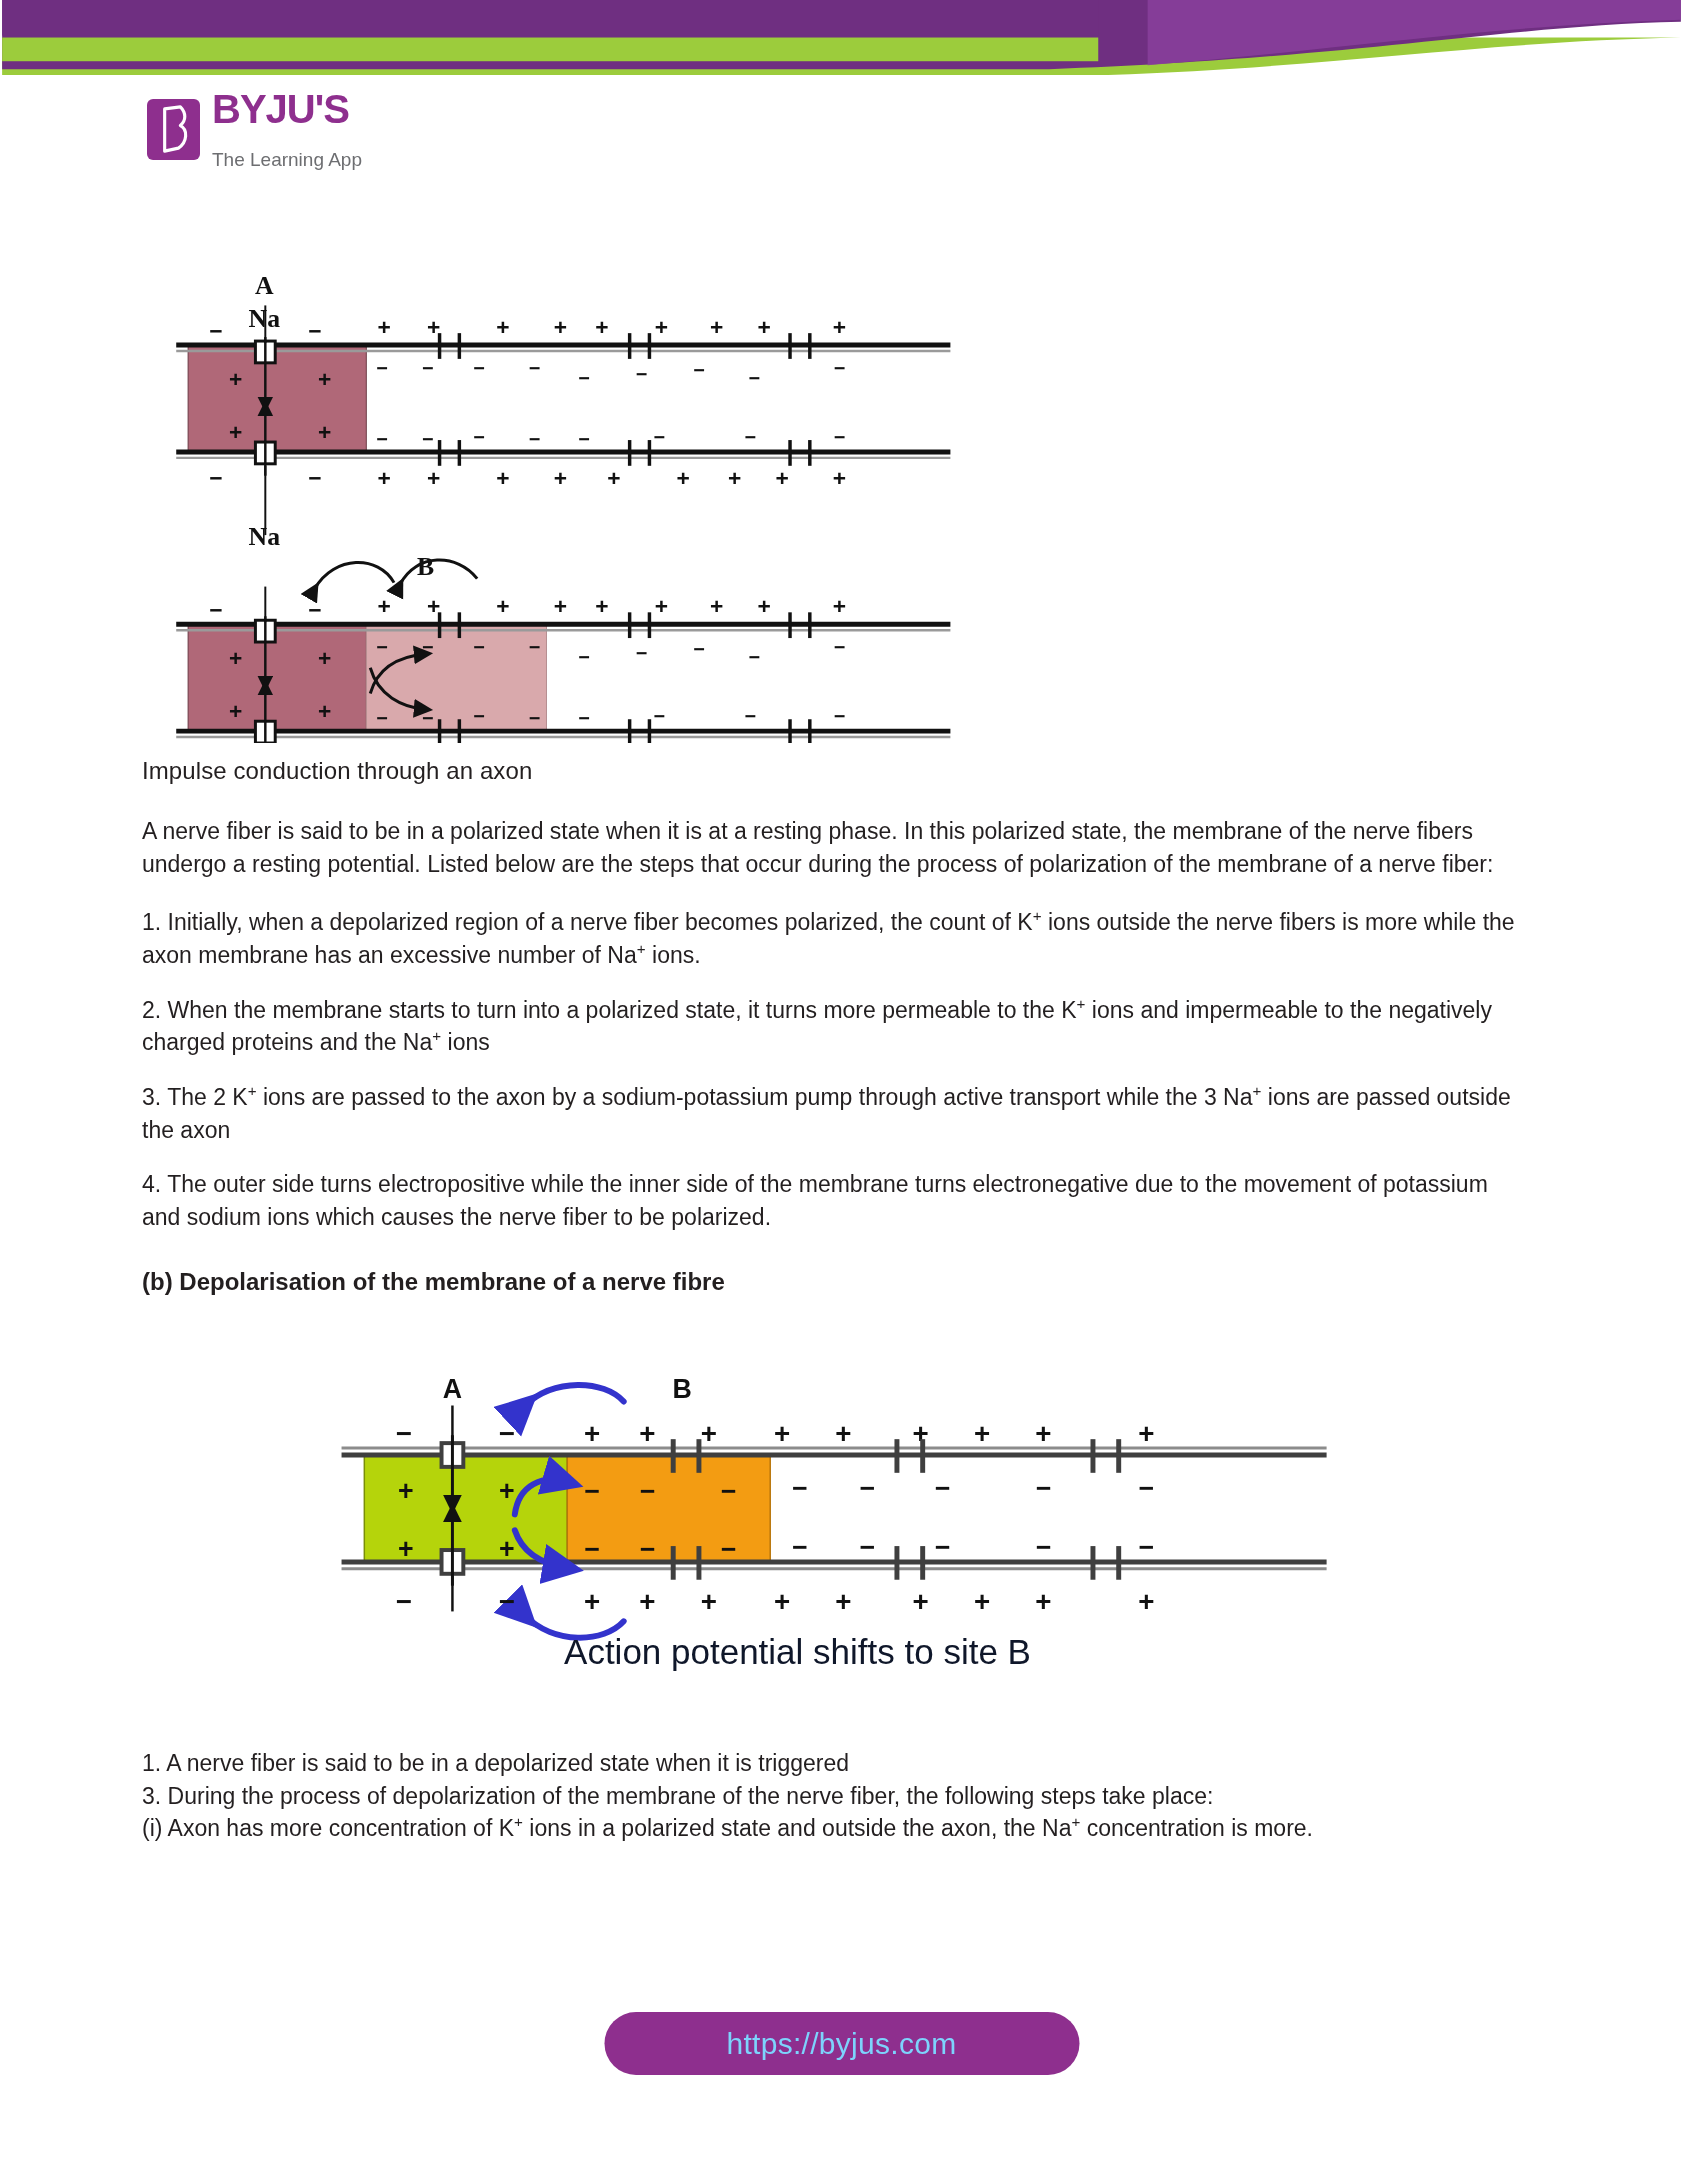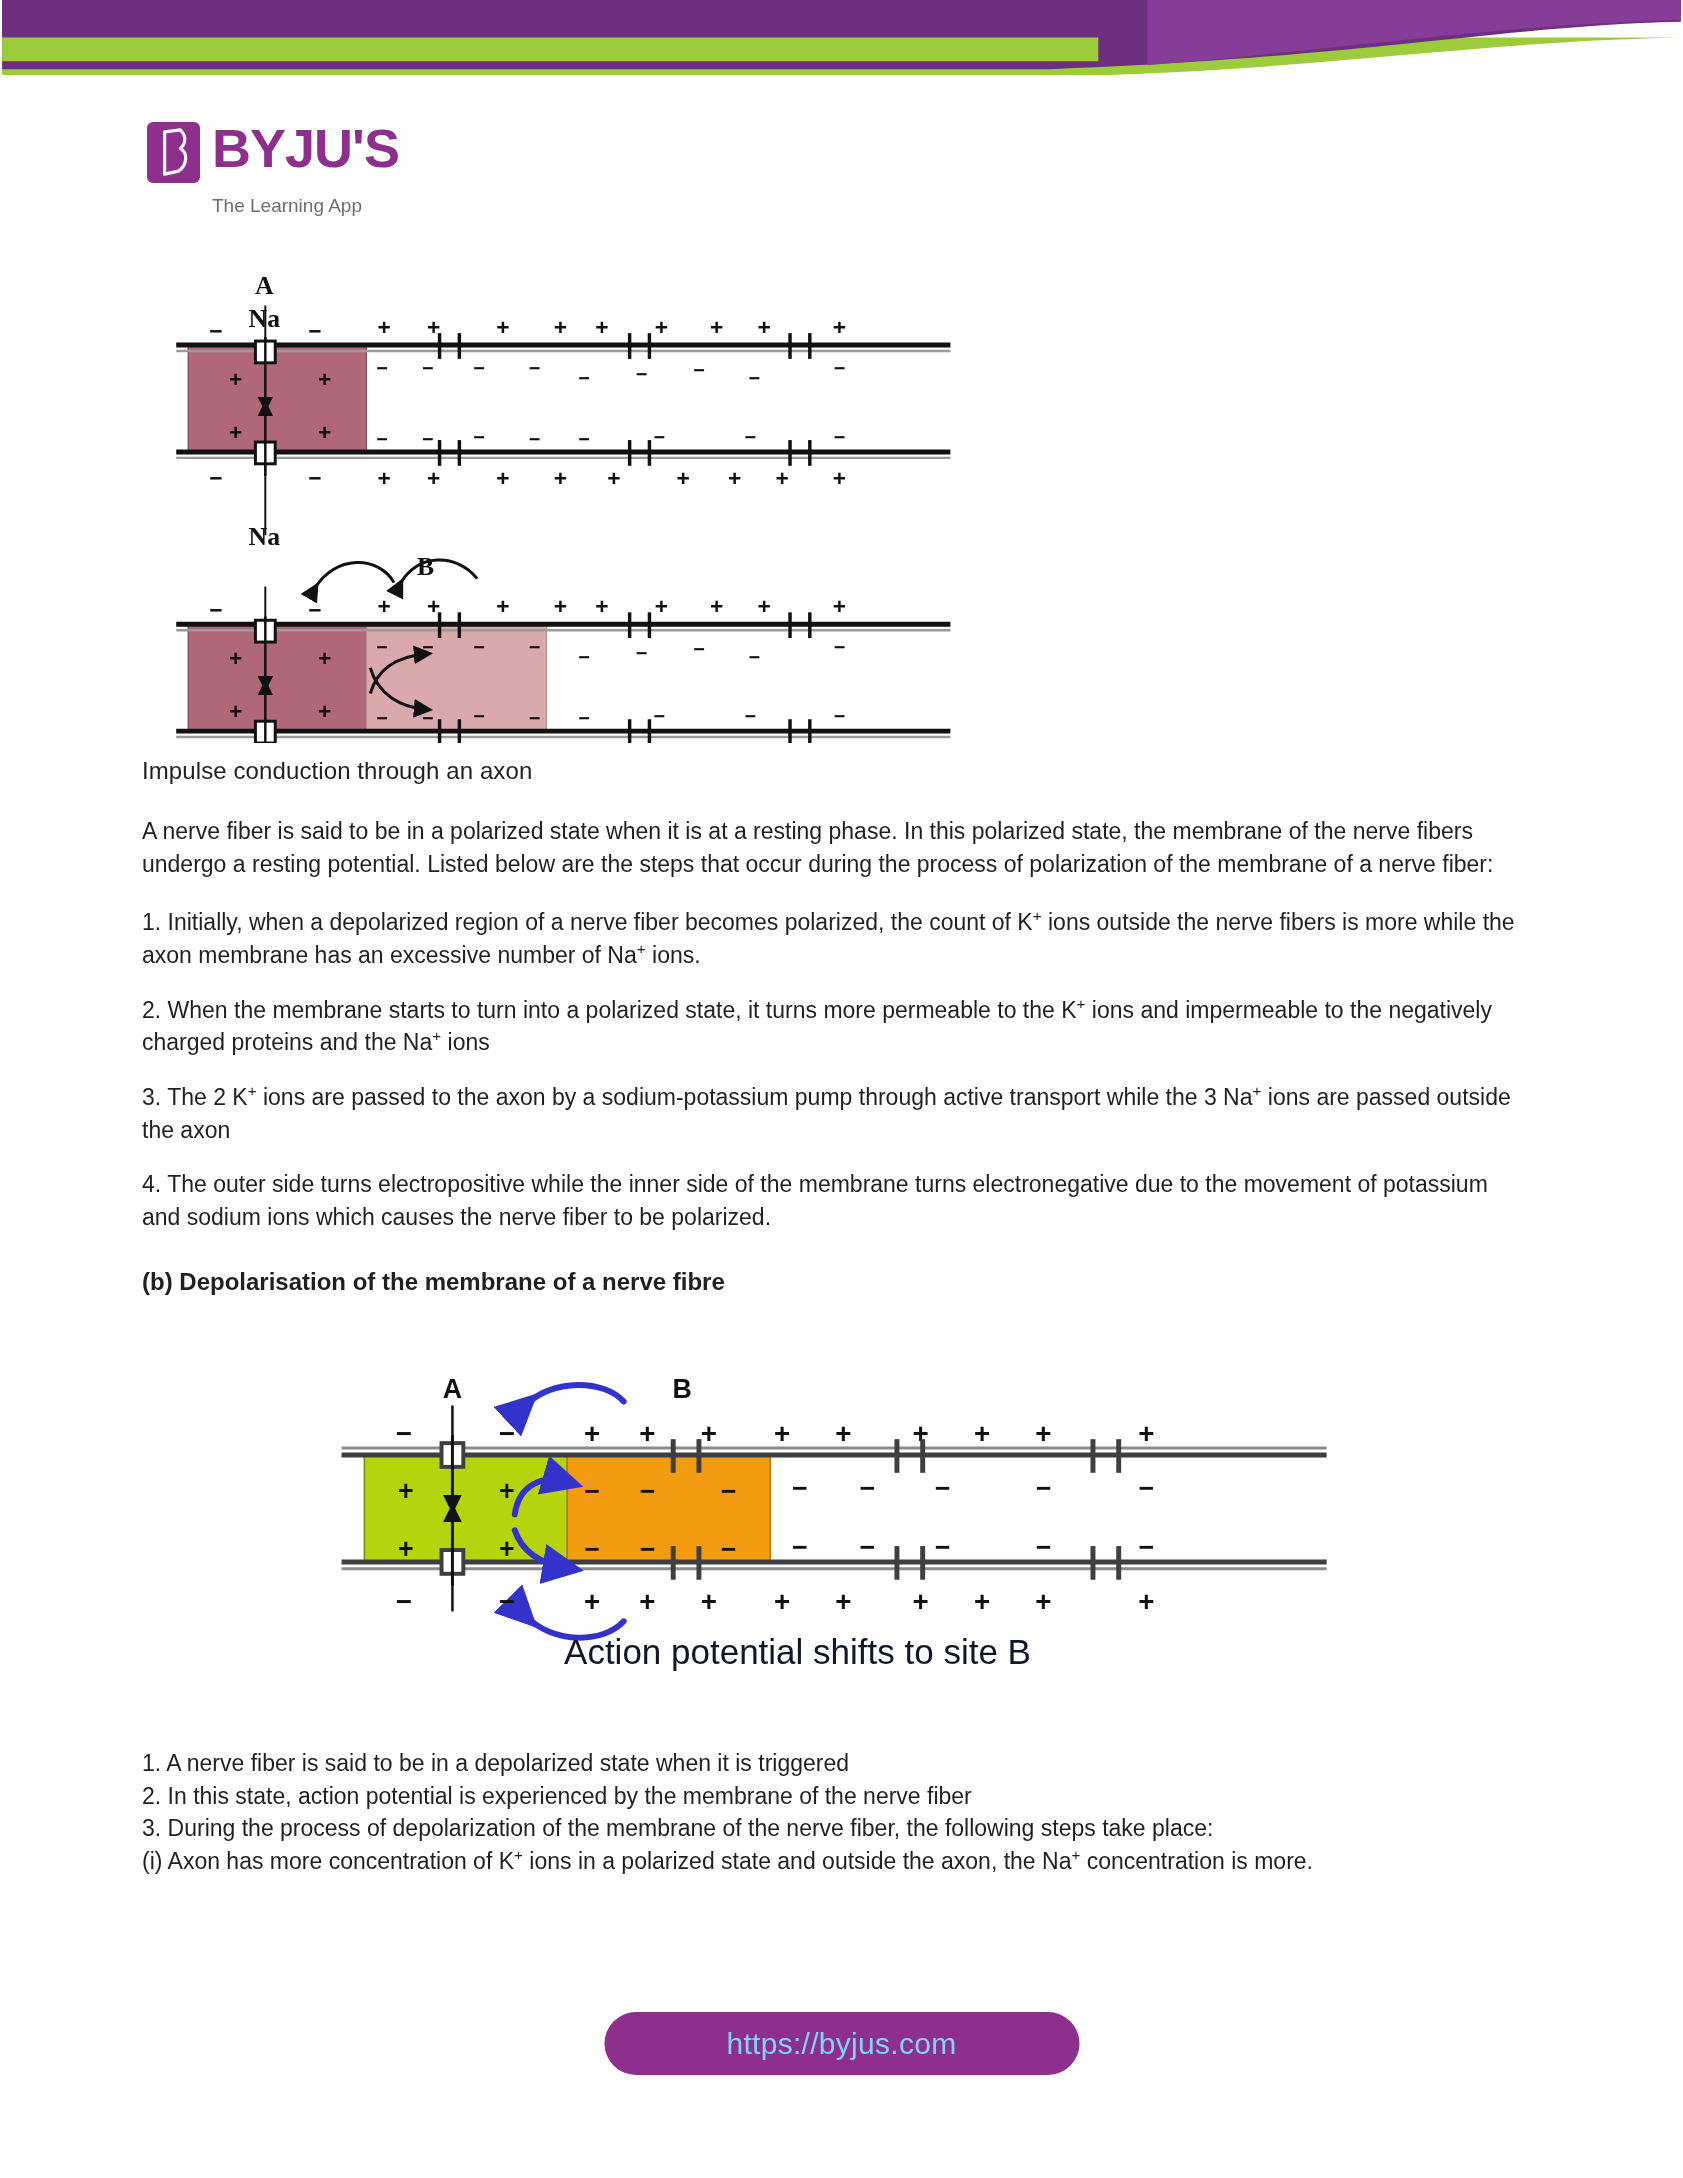--- a/index.html
+++ b/index.html
@@ -20,22 +20,22 @@
   
   .header { position:absolute; top:79px; left:0; width:1683px; height:109px; }
   .logo { position:absolute; left:147px; top:10px; display:flex; align-items:center; gap:12px; }
   .logo-mark {
     width:53px; height:61px; background:#8e2f8e; border-radius:6px;
     position:relative; flex:0 0 auto;
   }
   .logo-mark svg { position:absolute; left:0; top:0; }
   .logo-words { display:flex; flex-direction:column; line-height:1; }
   .logo-title {
-    font-size:54px; font-weight:bold; color:#8e2f8e;
-    letter-spacing:-1px; font-family:"Liberation Sans", sans-serif;margin-top:32px;
+    font-size:40px; font-weight:bold; color:#8e2f8e;
+    letter-spacing:-1px; font-family:"Liberation Sans", sans-serif;
   }
   .logo-sub {
     font-size:19px; color:#6d6e71; margin-top:21px;
     font-family:"Liberation Sans", sans-serif;
   }
   .doc-title {
     position:absolute; right:104px; top:14px; width:970px;
     text-align:right; font-family:"Liberation Serif", serif;
     font-weight:bold; font-size:30px; color:#111; line-height:1.32;
   }
@@ -446,21 +446,20 @@
       <line x1="1104" y1="192" x2="1104" y2="226"></line>
         <line x1="1130" y1="192" x2="1130" y2="226"></line>
     </g>
   </svg>
 </div>
 
 <div class="fig2-caption">Action potential shifts to site B</div>
 
 <div class="bottom-list">
   <p>1. A nerve fiber is said to be in a depolarized state when it is triggered</p>
-  <p>2. In this state, action potential is experienced by the membrane of the nerve fiber</p>
   <p>3. During the process of depolarization of the membrane of the nerve fiber, the following steps take place:</p>
   <p>
     <span>(i) Axon has more concentration of K</span><sup class="ion">+</sup><span> ions in a polarized state and outside the axon, the Na</span><sup class="ion">+</sup><span> concentration is more.</span>
   </p>
 </div>
 
 <div class="footer-btn">
   <span>https://byjus.com</span>
 </div>
 

